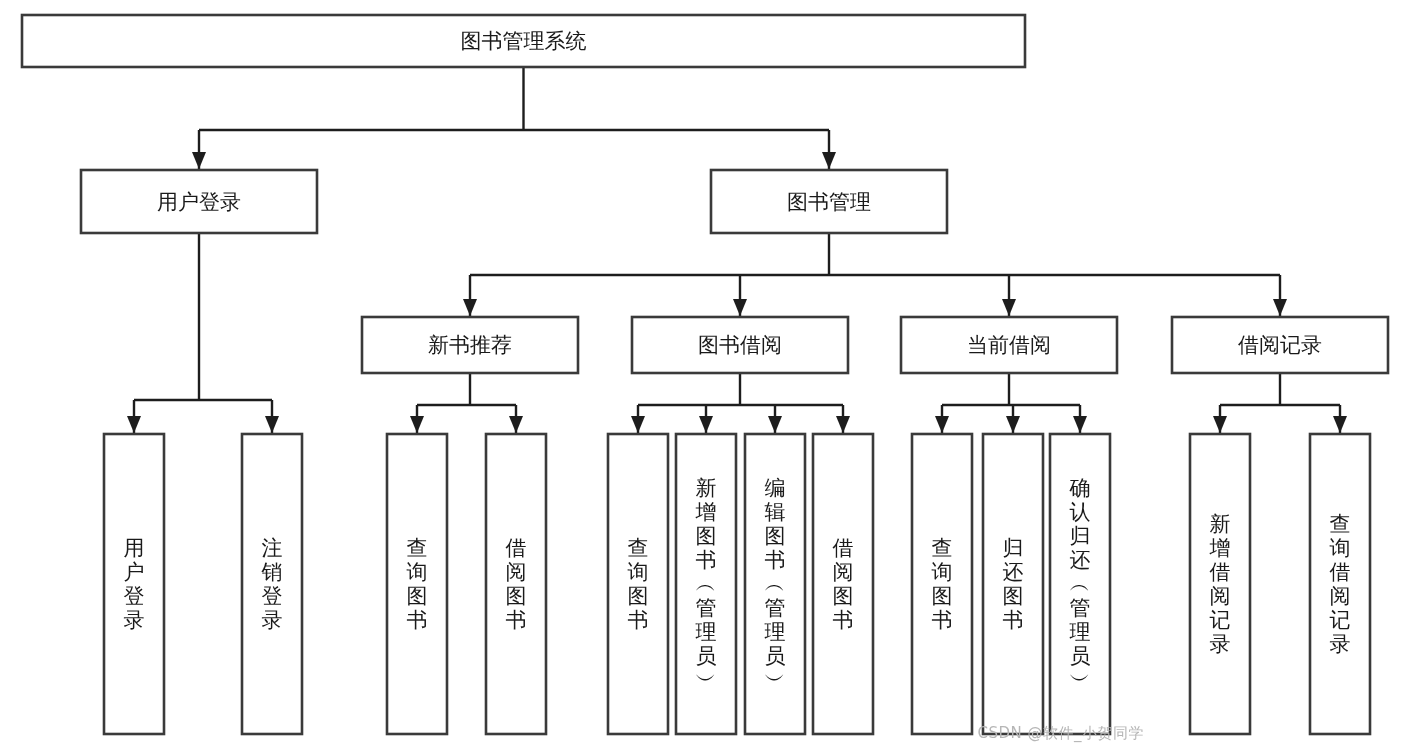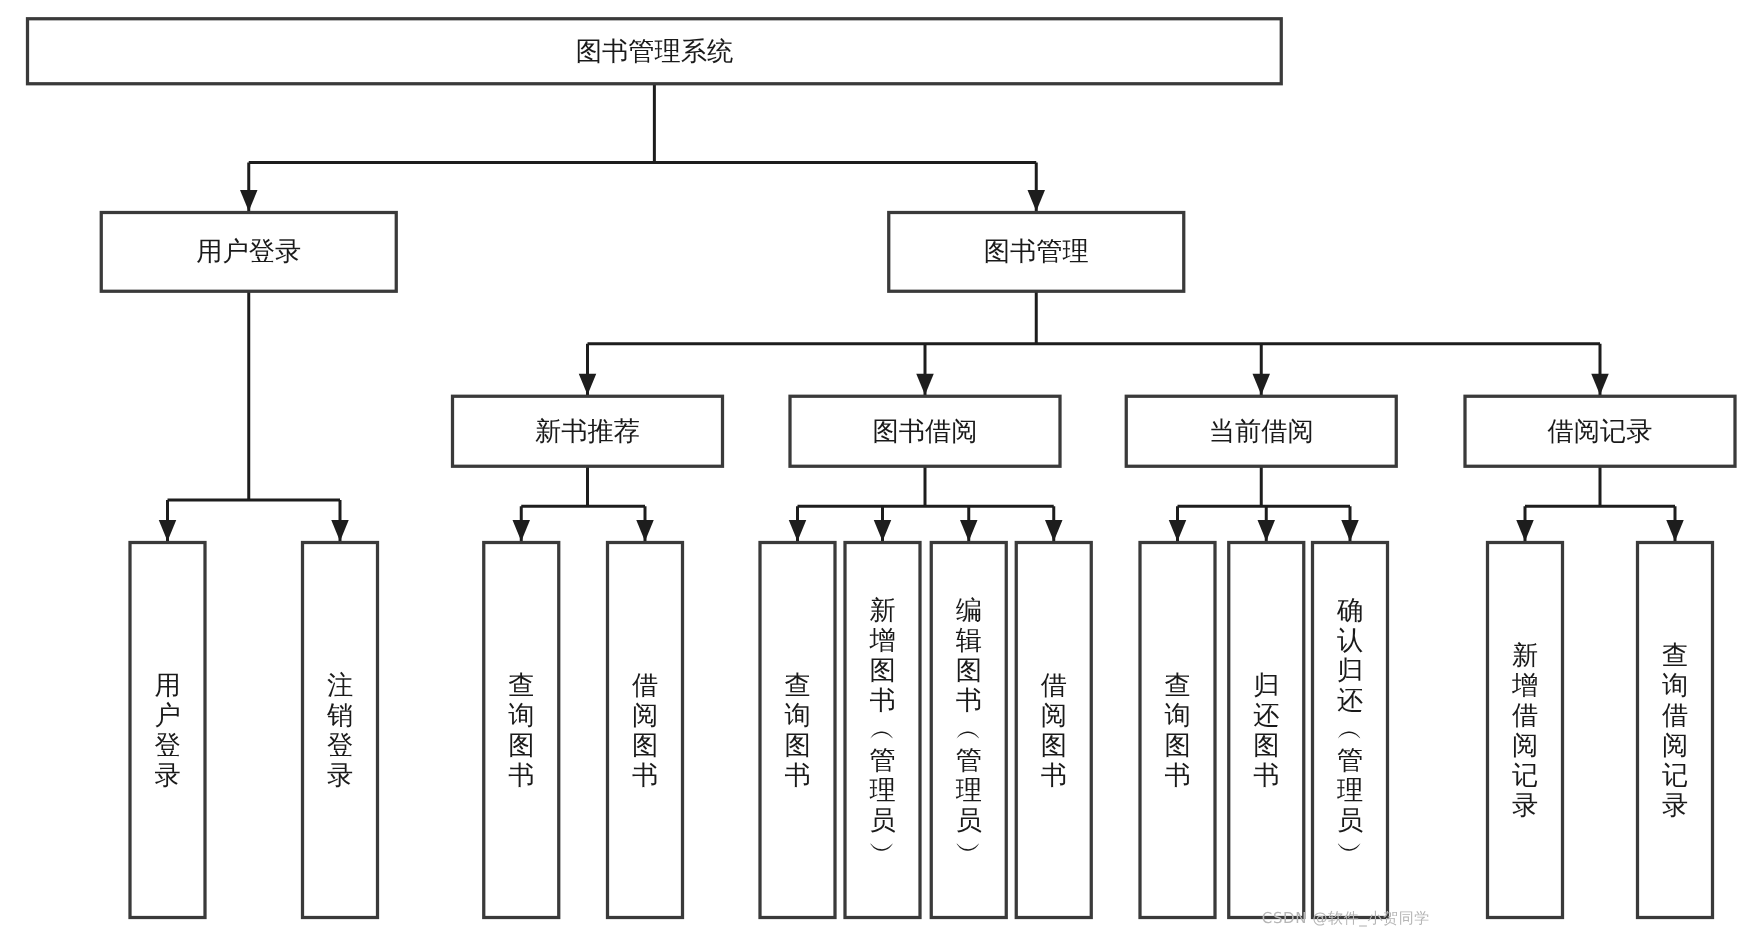--- a/index.html
+++ b/index.html
@@ -54,21 +54,21 @@
     font-family: "DejaVu Sans", "Liberation Sans", sans-serif;
     font-size: 21px;
     fill: #1a1a1a;
     text-anchor: middle;
   }
   .watermark {
     position: absolute;
     right: 10px;
     bottom: 4px;
     font-family: "DejaVu Sans", "Liberation Sans", sans-serif;
-    font-size: 12px;
+    font-size: 15px;
     color: #b6b6b6;
     white-space: nowrap;
     pointer-events: none;
     letter-spacing: 0.5px;
   }
 </style>
 </head>
 <body>
 
 <div id="diagram-root">

